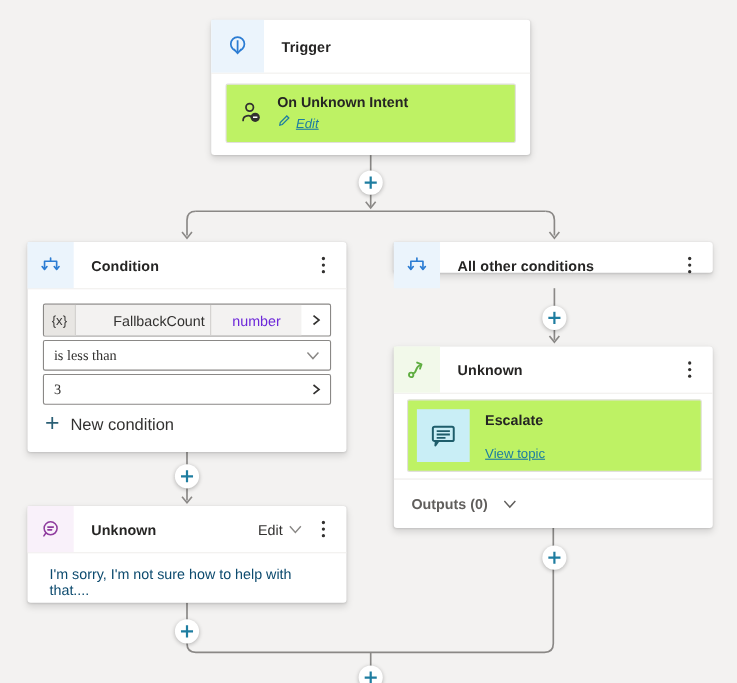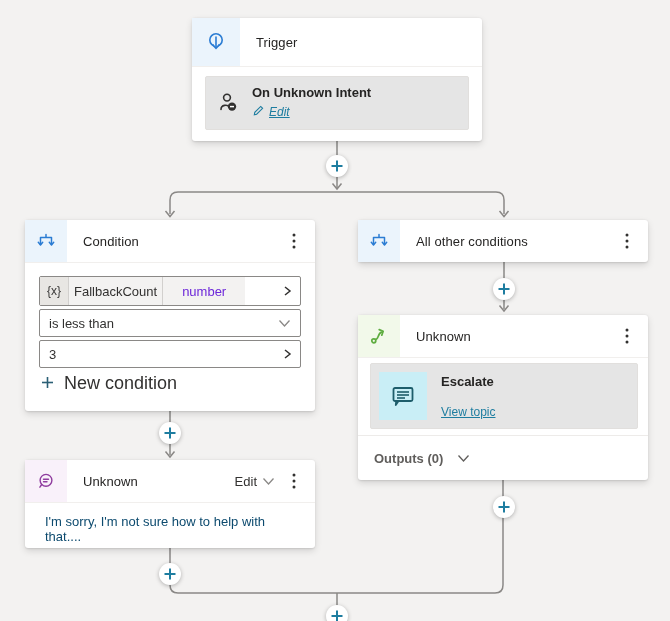--- a/index.html
+++ b/index.html
@@ -10,40 +10,40 @@
   .node{position:absolute;background:#fff;border-radius:3px;z-index:1;
         box-shadow:0 .6px 1.8px rgba(0,0,0,.10),0 3px 7px rgba(0,0,0,.13);}
   .hdr{display:flex;align-items:center;height:42px;border-bottom:1px solid #F1EFED;}
   .hdr.lg{height:48px;}
   .iconsq{width:42px;height:42px;flex:0 0 42px;display:flex;align-items:center;justify-content:center;}
   .hdr.lg .iconsq{width:48px;height:48px;flex-basis:48px;}
   .sq-blue{background:#EBF4FC;}
   .sq-green{background:#F2F9EA;}
   .sq-purple{background:#F9F1FA;}
   .sq-cyan{background:#C9EEF6;}
-  .hdr-title{margin-left:16px;font-size:13px;font-weight:400;color:#252423;letter-spacing:.1px;}
+  .hdr-title{margin-left:16px;font-size:13px;font-weight:700;color:#252423;letter-spacing:.1px;}
   .menu-btn{margin-left:auto;margin-right:10px;width:22px;height:22px;display:flex;
             align-items:center;justify-content:center;cursor:pointer;}
-  .inner-card{position:absolute;background:#e5e5e5;border:1px solid #E1DFDD;border-radius:2px;
+  .inner-card{position:absolute;background:#bef264;border:1px solid #E1DFDD;border-radius:2px;
               display:flex;align-items:center;}
   .ic-texts{display:flex;flex-direction:column;gap:3px;}
   .ic-title{font-size:13px;font-weight:700;color:#252423;}
   .link{font-size:12px;color:#1E7DA0;text-decoration:underline;cursor:pointer;}
   .editrow{display:flex;align-items:center;gap:4px;font-style:italic;}
   .crow{position:absolute;left:14px;right:14px;border:1px solid #8A8886;border-radius:2px;
         background:#fff;display:flex;align-items:center;overflow:hidden;font-size:13px;color:#323130;cursor:pointer;}
   .chip{display:flex;align-items:stretch;background:#F3F2F1;height:100%;}
   .chip-x{display:flex;align-items:center;padding:0 7px;font-size:12px;color:#3b3a39;
           background:#E8E6E3;border-right:1px solid #D2D0CE;}
-  .chip-name{display:flex;align-items:center;padding:0 5px;}
+  .chip-name{display:flex;align-items:center;padding:0 5px;margin-left:29px;}
   .chip-type{display:flex;align-items:center;padding:0 19px;color:#6d28d9;border-left:1px solid #D2D0CE;}
-  .row-label{padding-left:9px;}
+  .row-label{padding-left:9px;font-family:Liberation Serif, serif;}
   .chev-r{margin-left:auto;margin-right:7px;display:flex;align-items:center;}
   .chev-d{margin-left:auto;margin-right:9px;display:flex;align-items:center;}
-  .newcond{position:absolute;display:flex;align-items:flex-start;gap:10px;font-size:18px;
+  .newcond{position:absolute;display:flex;align-items:center;gap:10px;font-size:15px;
            color:#323130;cursor:pointer;}
   .plus{position:absolute;width:22px;height:22px;border-radius:50%;background:#fff;z-index:3;
         box-shadow:0 1px 4px rgba(0,0,0,.28);display:flex;align-items:center;justify-content:center;cursor:pointer;}
   .outputs{position:absolute;left:0;right:0;bottom:0;height:44px;border-top:1px solid #EDEBE9;
            display:flex;align-items:center;gap:14px;padding-left:16px;font-size:13px;font-weight:600;
            color:#605E5C;cursor:pointer;}
   .msg-body{position:absolute;left:20px;top:54px;right:12px;font-size:13px;color:#0c4a6e;cursor:text;}
   .fmt{display:flex;align-items:center;gap:5px;margin-left:auto;font-size:13px;color:#323130;cursor:pointer;}
   .fmt + .menu-btn{margin-left:10px;}
 </style>
@@ -166,21 +166,21 @@
           <g stroke="#2B5F75" stroke-width="1.6">
               <line x1="6.5" y1="1" x2="6.5" y2="12"></line>
               <line x1="1" y1="6.5" x2="12" y2="6.5"></line>
             </g>
         </svg>
       </span>
       <span>New condition</span>
     </div>
   </div>
 
-  <div class="node" style="left:358px;top:220px;width:290px;height:42px;">
+  <div class="node" style="left:358px;top:220px;width:290px;height:28px;">
     <div class="hdr" style="border-bottom:none;">
       <div class="iconsq sq-blue">
         <svg width="20" height="20" viewBox="0 0 20 20">
           <g fill="none" stroke="#2B7CD3" stroke-width="1.5" stroke-linecap="round" stroke-linejoin="round">
             <path d="M10,3.5 V6.5 M4.5,6.5 H15.5 M4.5,6.5 V13.4 M15.5,6.5 V13.4"></path>
             <polyline points="2.3,11.3 4.5,13.9 6.7,11.3"></polyline>
             <polyline points="13.3,11.3 15.5,13.9 17.7,11.3"></polyline>
           </g>
         </svg>
       </div>

